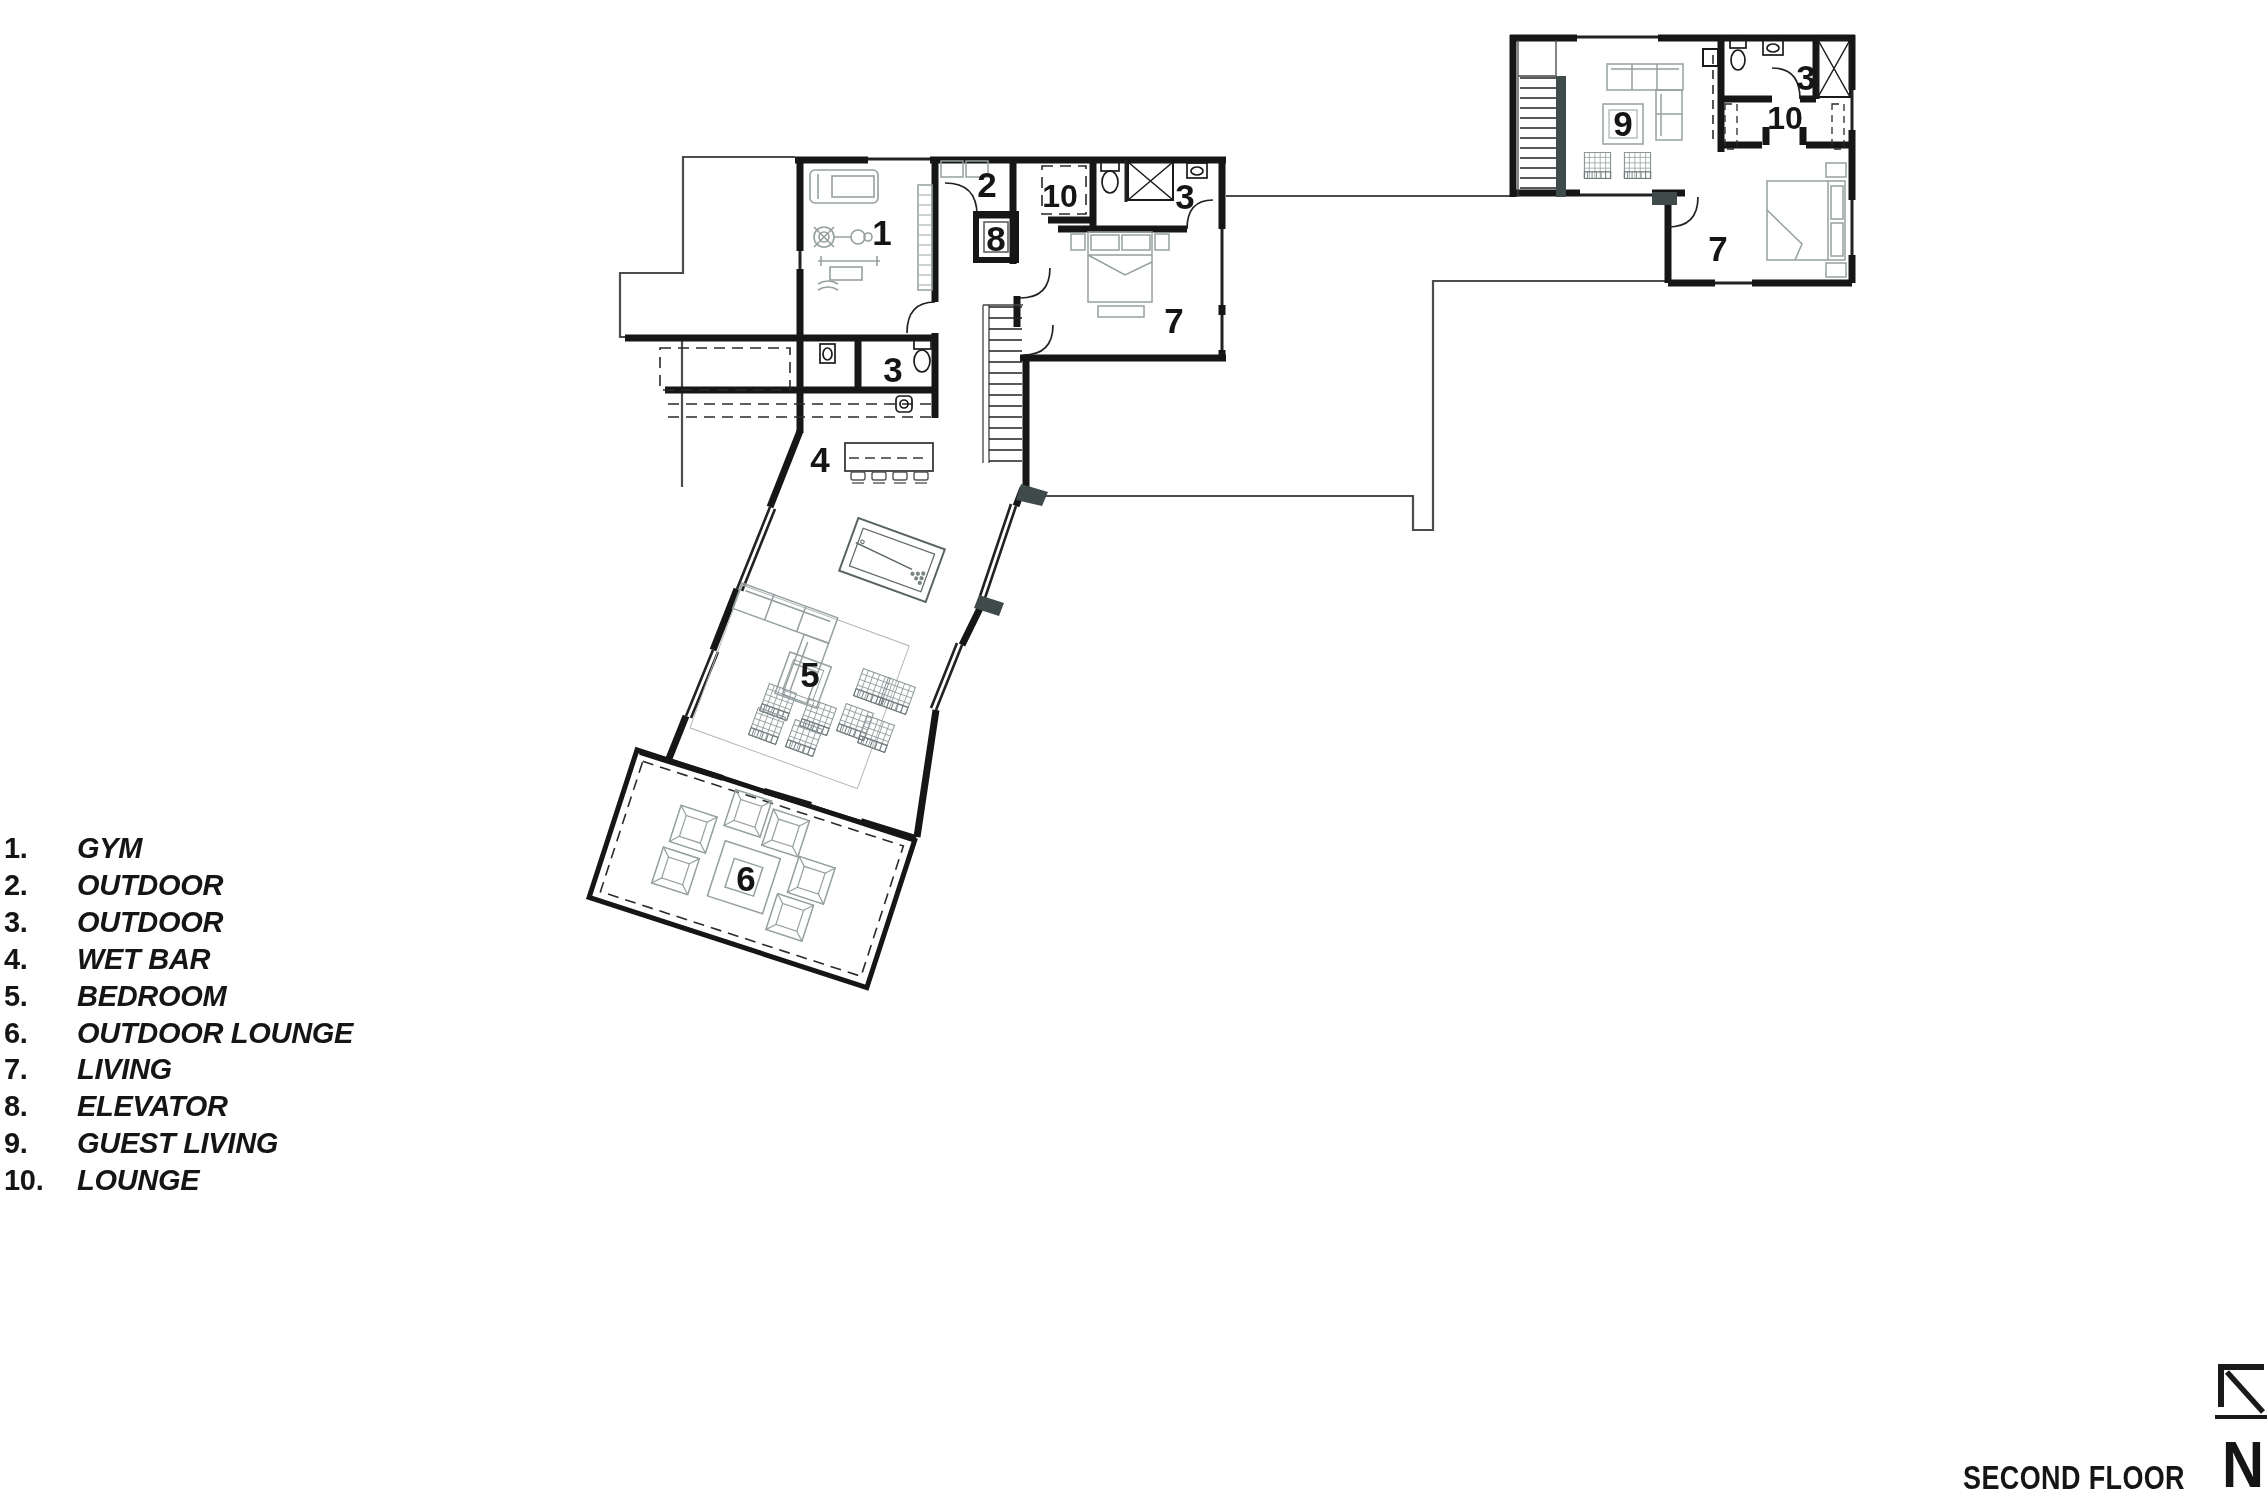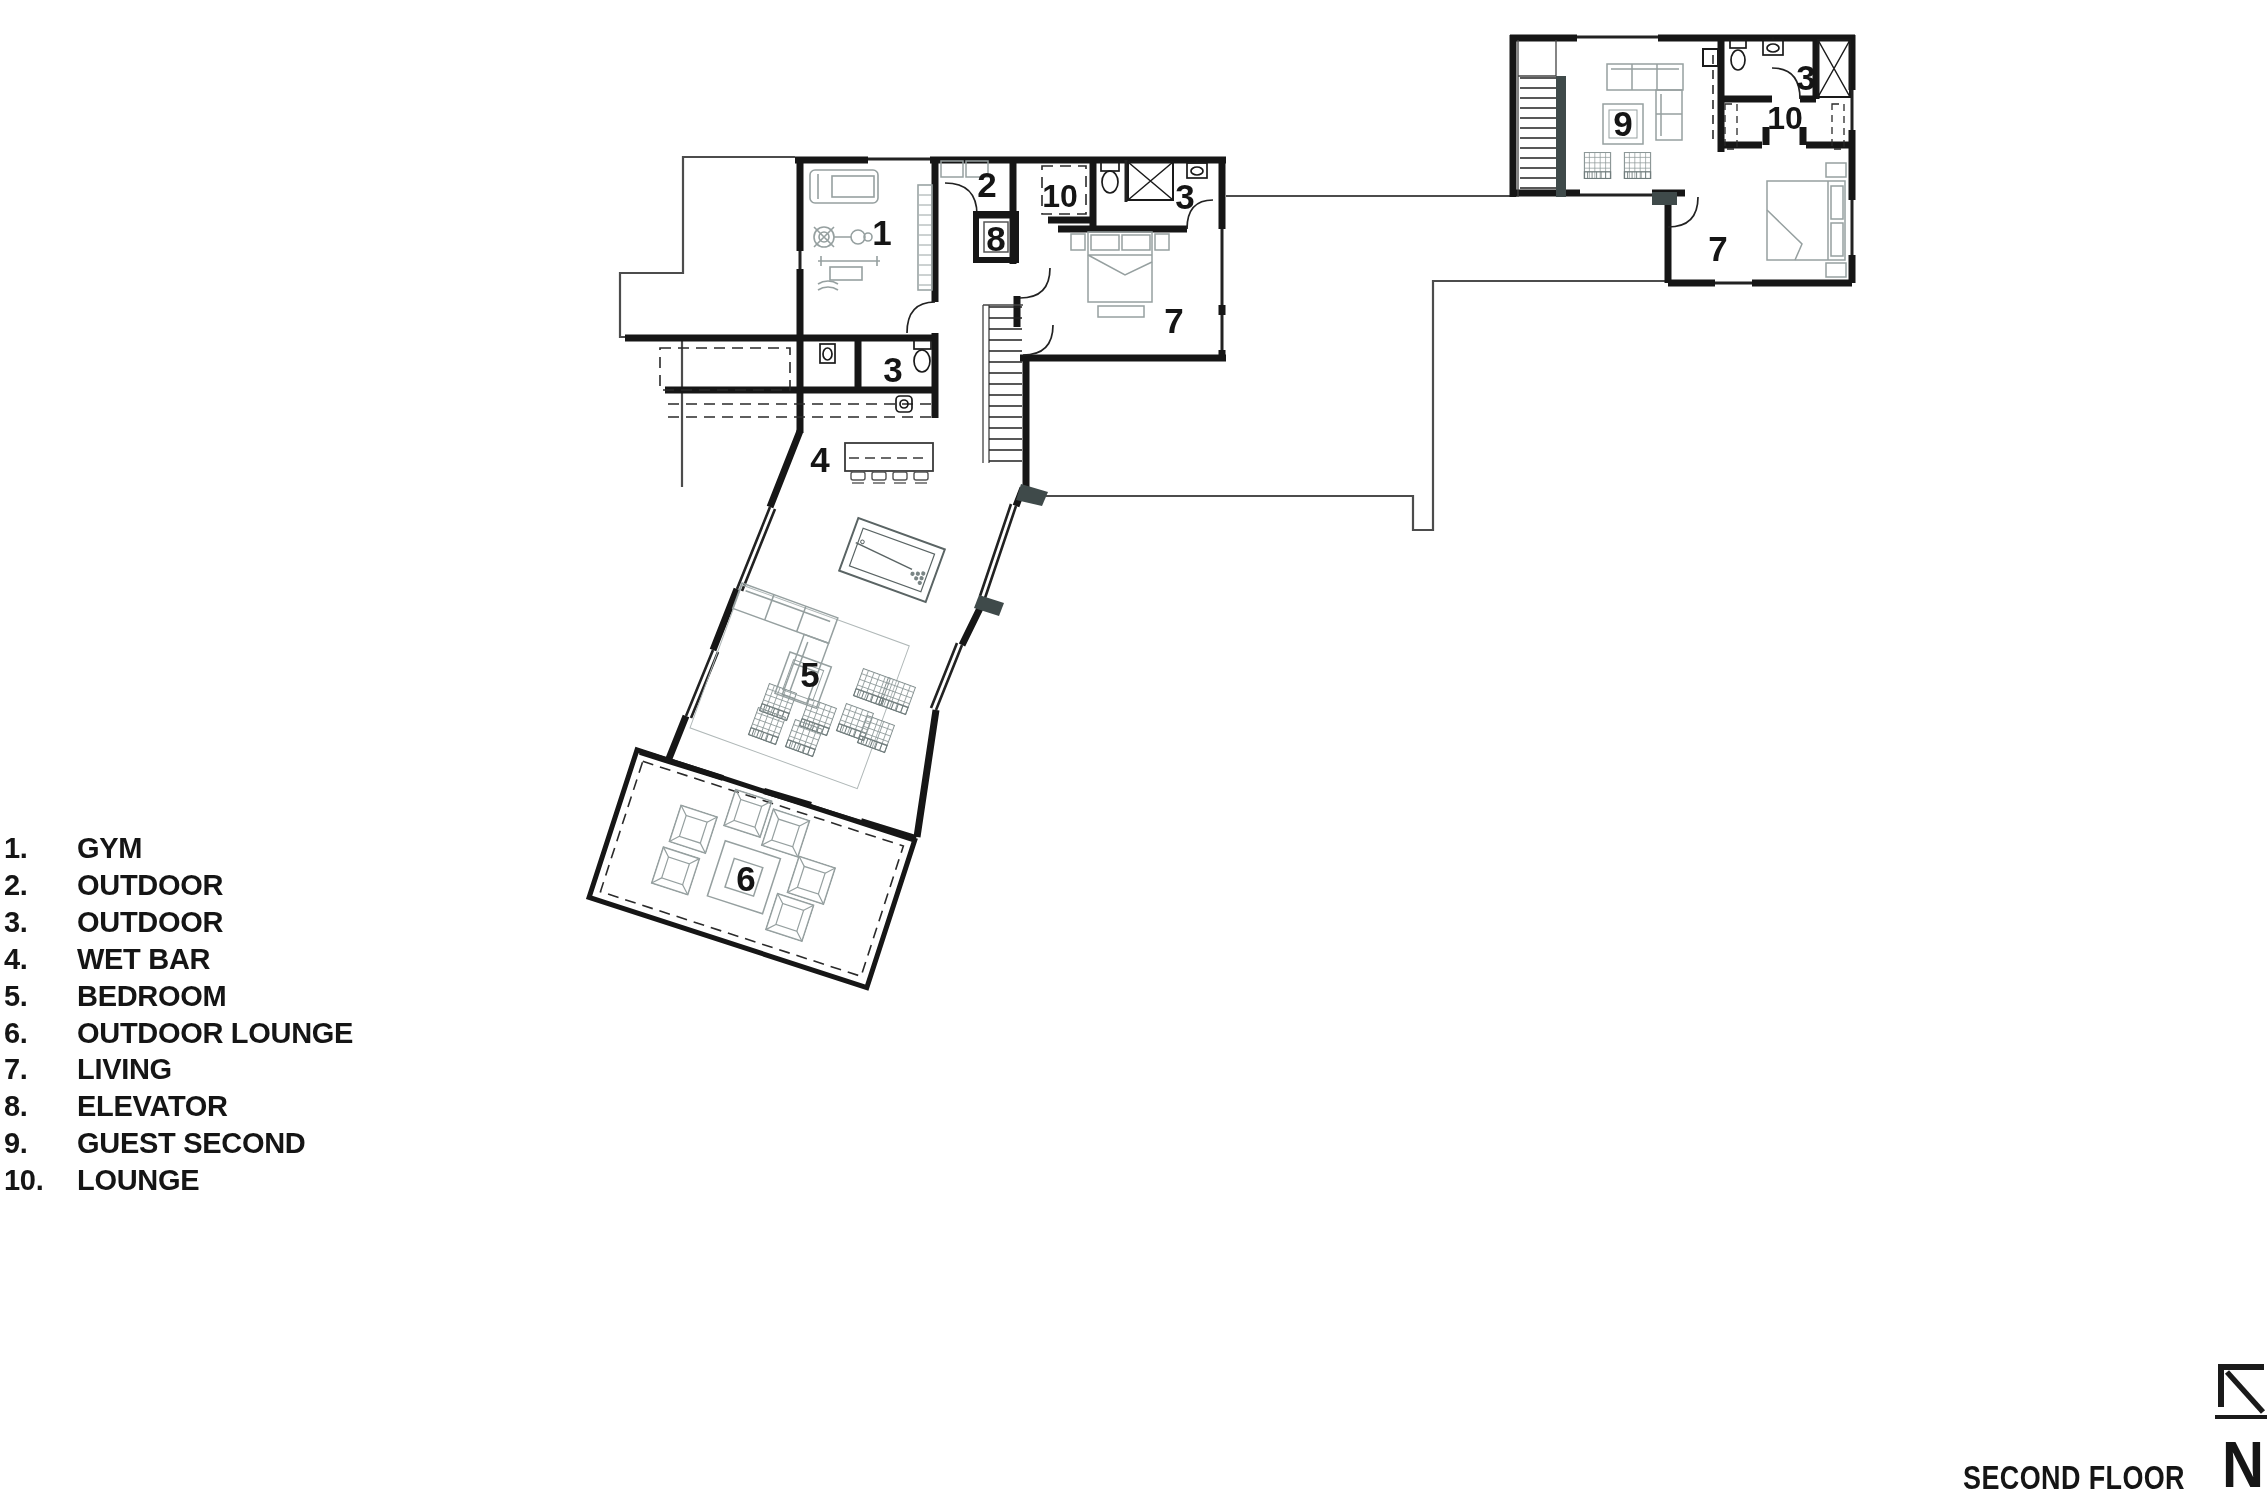--- a/index.html
+++ b/index.html
@@ -9,21 +9,21 @@
   svg text{font-family:"Liberation Sans",sans-serif;font-weight:bold;fill:#151515;}
   .rl{font-size:35px;text-anchor:middle;}
   .rl.small{font-size:32px;}
   .title-text{font-size:34px;letter-spacing:.5px;}
   .north-n{font-size:64px;}
   
   .legend{position:absolute;left:4px;top:830px;color:#151515;font-weight:bold;
           font-size:29px;line-height:36.9px;letter-spacing:-.3px;}
   .legend-row{display:flex;}
   .legend-num{width:73px;flex:0 0 73px;}
-  .legend-label{white-space:nowrap;}
+  .legend-label{white-space:nowrap;font-style:italic;}
 </style>
 </head>
 <body>
 
 <div class="canvas">
 
 <svg width="2268" height="1497" viewBox="0 0 2268 1497">
   <defs>
     <symbol id="chair" viewBox="0 0 40 40">
       <rect x="1" y="1" width="38" height="38" fill="none" stroke="#96a0a0" stroke-width="1.6"></rect>
@@ -385,21 +385,21 @@
   <div class="legend-row">
         <span class="legend-num">7.</span>
         <span class="legend-label">LIVING</span>
       </div>
   <div class="legend-row">
         <span class="legend-num">8.</span>
         <span class="legend-label">ELEVATOR</span>
       </div>
   <div class="legend-row">
         <span class="legend-num">9.</span>
-        <span class="legend-label">GUEST SECOND</span>
+        <span class="legend-label">GUEST LIVING</span>
       </div>
   <div class="legend-row">
         <span class="legend-num">10.</span>
         <span class="legend-label">LOUNGE</span>
       </div>
 </div>
 
 </div>
 
 </body></html>

